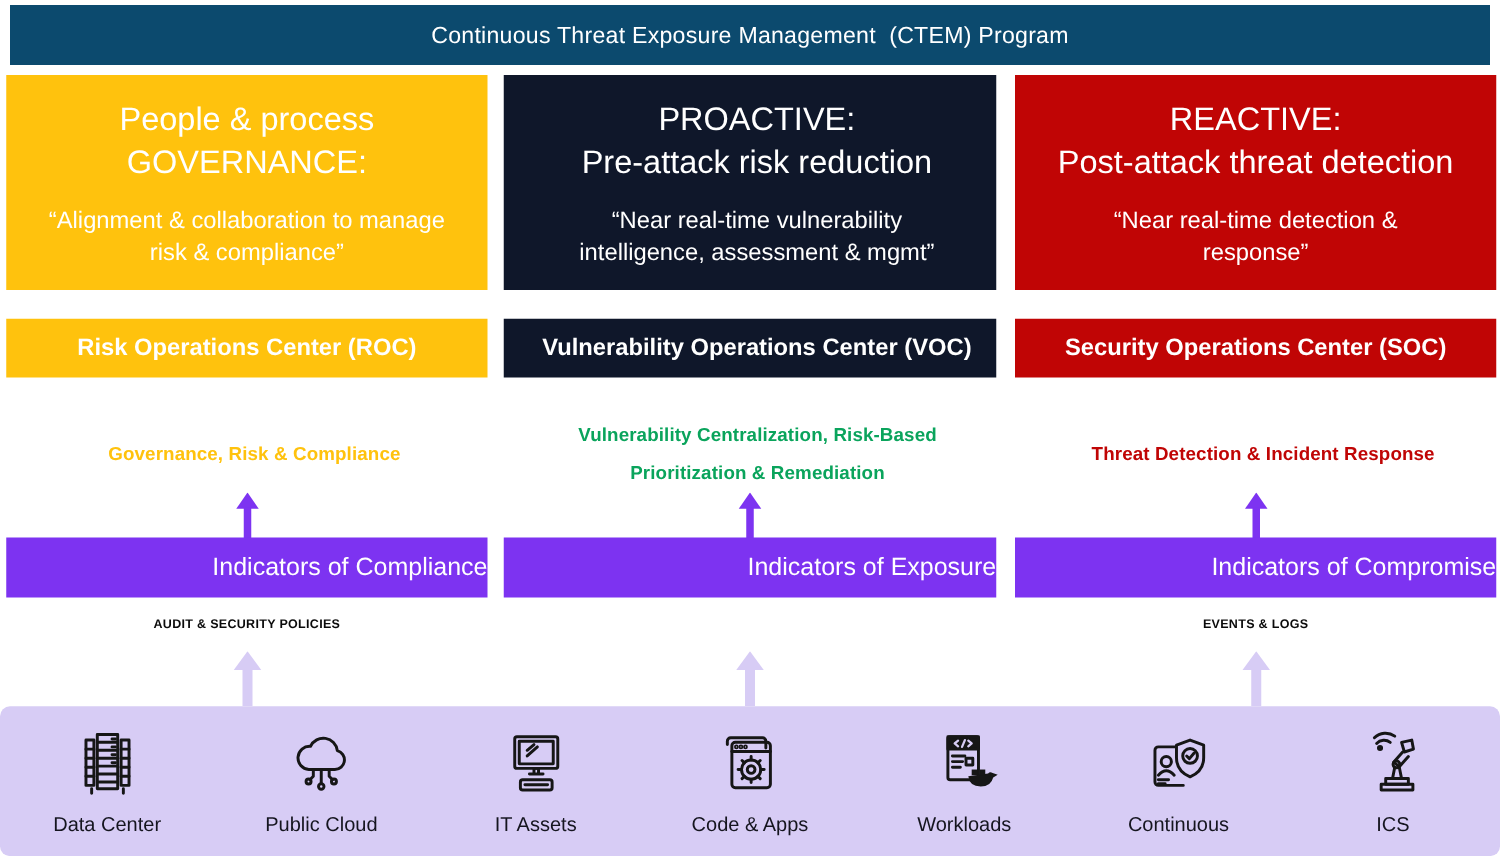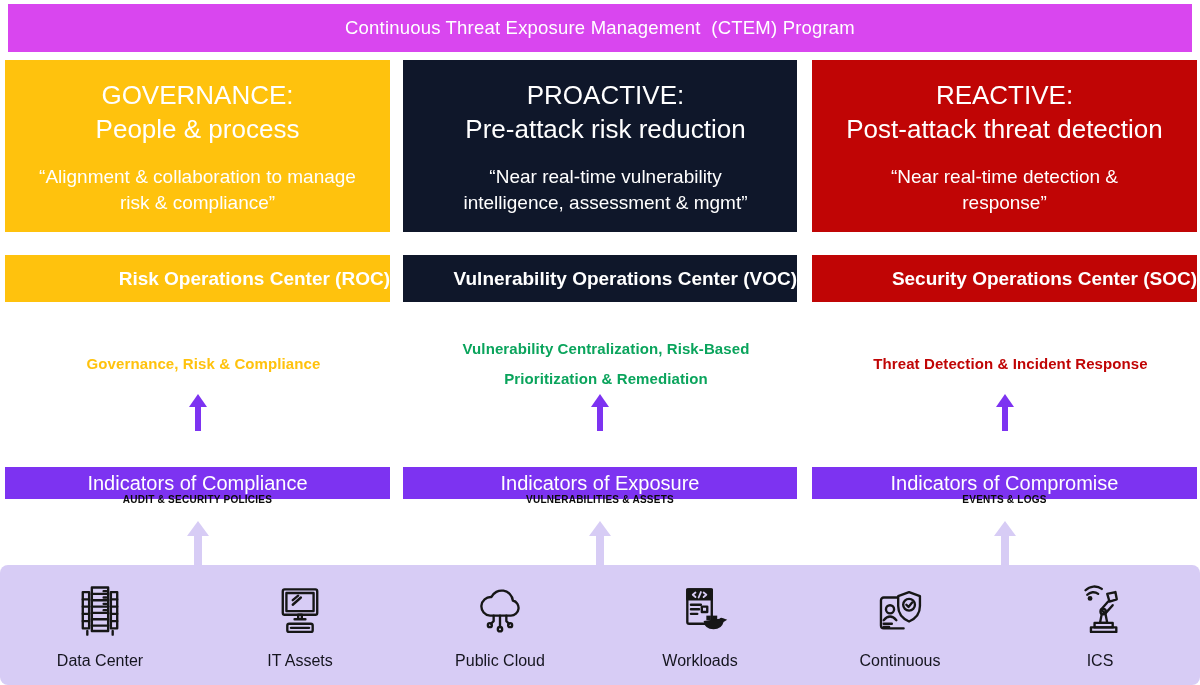--- a/index.html
+++ b/index.html
@@ -1,52 +1,52 @@
 <!DOCTYPE html>
 <html><head>
 <meta charset="utf-8">
 <style>
   html,body{margin:0;padding:0;background:#fff;}
   .canvas{position:relative;width:1200px;height:685px;background:#ffffff;
     font-family:"Liberation Sans",sans-serif;overflow:hidden;}
 
-  .banner{position:absolute;left:8px;right:8px;top:4px;height:48px;background:#d946ef;
+  .banner{position:absolute;left:8px;right:8px;top:4px;height:48px;background:#0c4a6e;
     display:flex;align-items:center;justify-content:center;color:#fff;font-size:18.5px;
     letter-spacing:.2px;}
   .banner span{white-space:pre;}
 
   .col{position:absolute;top:0;height:565px;}
   .col-1{left:5px;width:385px;}
   .col-2{left:403px;width:394px;}
   .col-3{left:812px;width:385px;}
 
   .bigbox{position:absolute;top:60px;left:0;right:0;height:172px;color:#fff;
     text-align:center;}
   .bigbox .hd{margin-top:18px;font-size:26px;line-height:1.32;}
   .bigbox .quote{margin-top:17px;font-size:19px;line-height:1.38;white-space:pre-line;}
 
   .centerbox{position:absolute;top:255px;left:0;right:0;height:47px;display:flex;
-    align-items:center;justify-content:flex-end;color:#fff;font-weight:700;font-size:19px;}
+    align-items:center;justify-content:center;color:#fff;font-weight:700;font-size:19px;}
 
   .bg-yellow{background:#FFC20D;}
   .bg-green{background:#0f172a;padding-left:11px;}
   .bg-red{background:#C00505;}
 
   .funclabel{position:absolute;top:334px;left:12px;right:0;height:60px;display:flex;
     align-items:center;justify-content:center;text-align:center;font-weight:700;
     font-size:15px;line-height:2;white-space:pre-line;letter-spacing:.1px;}
   .fc-yellow{color:#FFC20D;}
   .fc-green{color:#0AA45C;}
   .fc-red{color:#C00505;}
 
   .arrow-v{position:absolute;top:394px;left:50%;transform:translateX(-50%);line-height:0;}
   .arrow-l{position:absolute;top:521px;left:50%;transform:translateX(-50%);line-height:0;}
 
-  .indicator{position:absolute;top:430px;left:0;right:0;height:32px;background:#7D33F1;
-    color:#fff;font-size:20px;display:flex;align-items:center;justify-content:center;margin-top:37px;}
+  .indicator{position:absolute;top:430px;left:0;right:0;height:48px;background:#7D33F1;
+    color:#fff;font-size:20px;display:flex;align-items:center;justify-content:flex-end;}
 
   .inputs{position:absolute;top:494px;left:0;right:0;text-align:center;font-weight:800;
     font-size:10px;color:#0b0b0b;letter-spacing:.25px;}
 
   .assets{position:absolute;left:0;right:0;top:565px;height:120px;background:#D7CCF5;
     border-radius:8px;display:flex;align-items:stretch;}
   .asset{flex:1;display:flex;flex-direction:column;align-items:center;
     justify-content:flex-start;padding-top:16px;}
   .asset .icon{height:62px;display:flex;align-items:center;justify-content:center;}
   .asset .label{margin-top:9px;font-size:16px;color:#15151f;}
@@ -58,22 +58,22 @@
 
 <div class="canvas">
 
   <div class="banner">
     <span>Continuous Threat Exposure Management  (CTEM) Program</span>
   </div>
 
   <div class="col col-1">
     <div class="bigbox bg-yellow">
       <div class="hd">
+        <div>People &amp; process</div>
         <div>GOVERNANCE:</div>
-        <div>People &amp; process</div>
       </div>
       <div class="quote">“Alignment &amp; collaboration to manage
 risk &amp; compliance”</div>
     </div>
     <div class="centerbox bg-yellow">
       <span>Risk Operations Center (ROC)</span>
     </div>
     <div class="funclabel fc-yellow">Governance, Risk &amp; Compliance</div>
     <div class="arrow-v">
       <svg width="22" height="37" viewBox="0 0 22 37">
@@ -109,21 +109,20 @@
 Prioritization &amp; Remediation</div>
     <div class="arrow-v">
       <svg width="22" height="37" viewBox="0 0 22 37">
           <polygon points="11,0 2,13 20,13" fill="#7D33F1"></polygon>
           <rect x="8" y="12" width="6" height="25" fill="#7D33F1"></rect>
         </svg>
     </div>
     <div class="indicator">
       <span>Indicators of Exposure</span>
     </div>
-    <div class="inputs">VULNERABILITIES &amp; ASSETS</div>
     <div class="arrow-l">
       <svg width="28" height="44" viewBox="0 0 28 44">
           <polygon points="14,0 3,15 25,15" fill="#D7CCF5"></polygon>
           <rect x="10" y="14" width="8" height="30" fill="#D7CCF5"></rect>
         </svg>
     </div>
   </div>
 
   <div class="col col-3">
     <div class="bigbox bg-red">
@@ -170,46 +169,62 @@
           <path d="M44 18 h7 M44 26 h7 M44 34 h7 M44 42 h7"></path>
           <path d="M18 53 v4 M46 53 v4"></path>
         </svg>
       </span>
       <span class="label">Data Center</span>
     </div>
 
     <div class="asset">
       <span class="icon">
         <svg width="58" height="58" viewBox="0 0 64 64">
-          <rect x="13" y="7" width="38" height="28" rx="2"></rect>
-          <rect x="17" y="11" width="30" height="20"></rect>
-          <path d="M24 19 l6 -5 M24 24 l9 -8"></path>
-          <path d="M30 35 h4 v5 h-4 z M26 40 h12"></path>
-          <rect x="18" y="45" width="28" height="9" rx="2"></rect>
-          <path d="M22 49.5 h20"></path>
-        </svg>
-      </span>
-      <span class="label">IT Assets</span>
-    </div>
-
-    <div class="asset">
-      <span class="icon">
-        <svg width="58" height="58" viewBox="0 0 64 64">
           <path d="M21 36 h23 a8.5 8.5 0 0 0 2.2 -16.7 A12.5 12.5 0 0 0 22.5 15.5 a8 8 0 0 0 -1.5 20.5 z"></path>
           <path d="M32 36 v12"></path>
             <circle cx="32" cy="51" r="2.4"></circle>
           <path d="M25 36 v6 l-3 3"></path>
             <circle cx="20.8" cy="46.5" r="2.2"></circle>
           <path d="M39 36 v6 l3 3"></path>
             <circle cx="43.2" cy="46.5" r="2.2"></circle>
         </svg>
       </span>
       <span class="label">Public Cloud</span>
     </div>
 
+    <div class="asset">
+      <span class="icon">
+        <svg width="58" height="58" viewBox="0 0 64 64">
+          <rect x="13" y="7" width="38" height="28" rx="2"></rect>
+          <rect x="17" y="11" width="30" height="20"></rect>
+          <path d="M24 19 l6 -5 M24 24 l9 -8"></path>
+          <path d="M30 35 h4 v5 h-4 z M26 40 h12"></path>
+          <rect x="18" y="45" width="28" height="9" rx="2"></rect>
+          <path d="M22 49.5 h20"></path>
+        </svg>
+      </span>
+      <span class="label">IT Assets</span>
+    </div>
+
+    <div class="asset">
+      <span class="icon">
+        <svg width="58" height="58" viewBox="0 0 64 64">
+          <path d="M12 14 v-3 a3 3 0 0 1 3 -3 h28 a3 3 0 0 1 3 3 v6"></path>
+          <rect x="16" y="12" width="34" height="40" rx="3"></rect>
+          <path d="M16 20 h34"></path>
+          <circle cx="20" cy="16" r="0.8"></circle>
+            <circle cx="24" cy="16" r="0.8"></circle>
+            <circle cx="28" cy="16" r="0.8"></circle>
+          <circle cx="33" cy="36" r="8.5"></circle>
+          <circle cx="33" cy="36" r="3.4"></circle>
+          <path d="M33 24.5 v3 M33 44.5 v3 M21.5 36 h3 M41.5 36 h3 M25 28 l2.1 2.1 M41 44 l-2.1 -2.1 M41 28 l-2.1 2.1 M25 44 l2.1 -2.1"></path>
+        </svg>
+      </span>
+      <span class="label">Code &amp; Apps</span>
+    </div>
 
     <div class="asset">
       <span class="icon">
         <svg width="58" height="58" viewBox="0 0 64 64">
           <rect x="18" y="7" width="27" height="38" rx="2"></rect>
           <rect x="18" y="7" width="27" height="11" fill="#161616"></rect>
           <path d="M27 10.5 l-3 2.5 3 2.5 M36 10.5 l3 2.5 -3 2.5 M33 10 l-2.5 6" stroke="#D7CCF5" stroke-width="2"></path>
           <path d="M22 24 h11 M22 29 h9 M22 34 h7"></path>
           <rect x="34" y="26" width="6" height="6"></rect>
           <path d="M36 42 q1 9 11 9 q9 0 11 -8 l4 -2.5 -4.5 -1.5 q-2.5 -1.5 -4 0.5 z" fill="#161616" stroke="none"></path>

